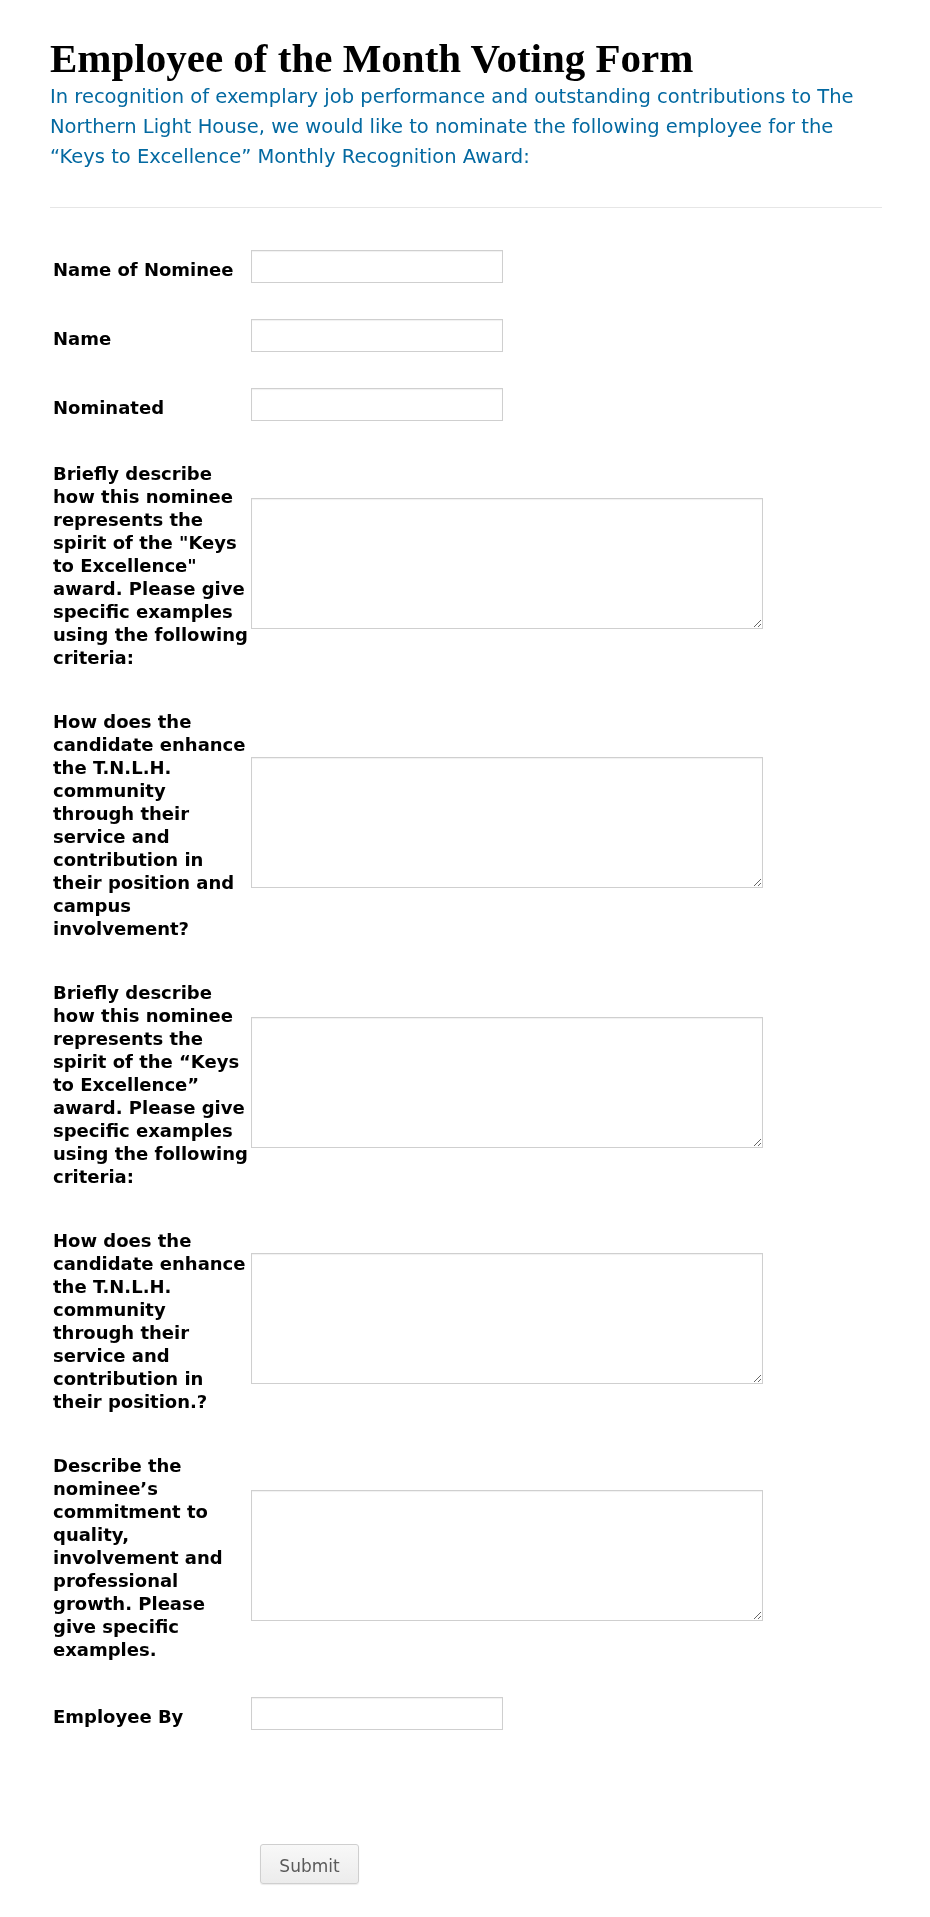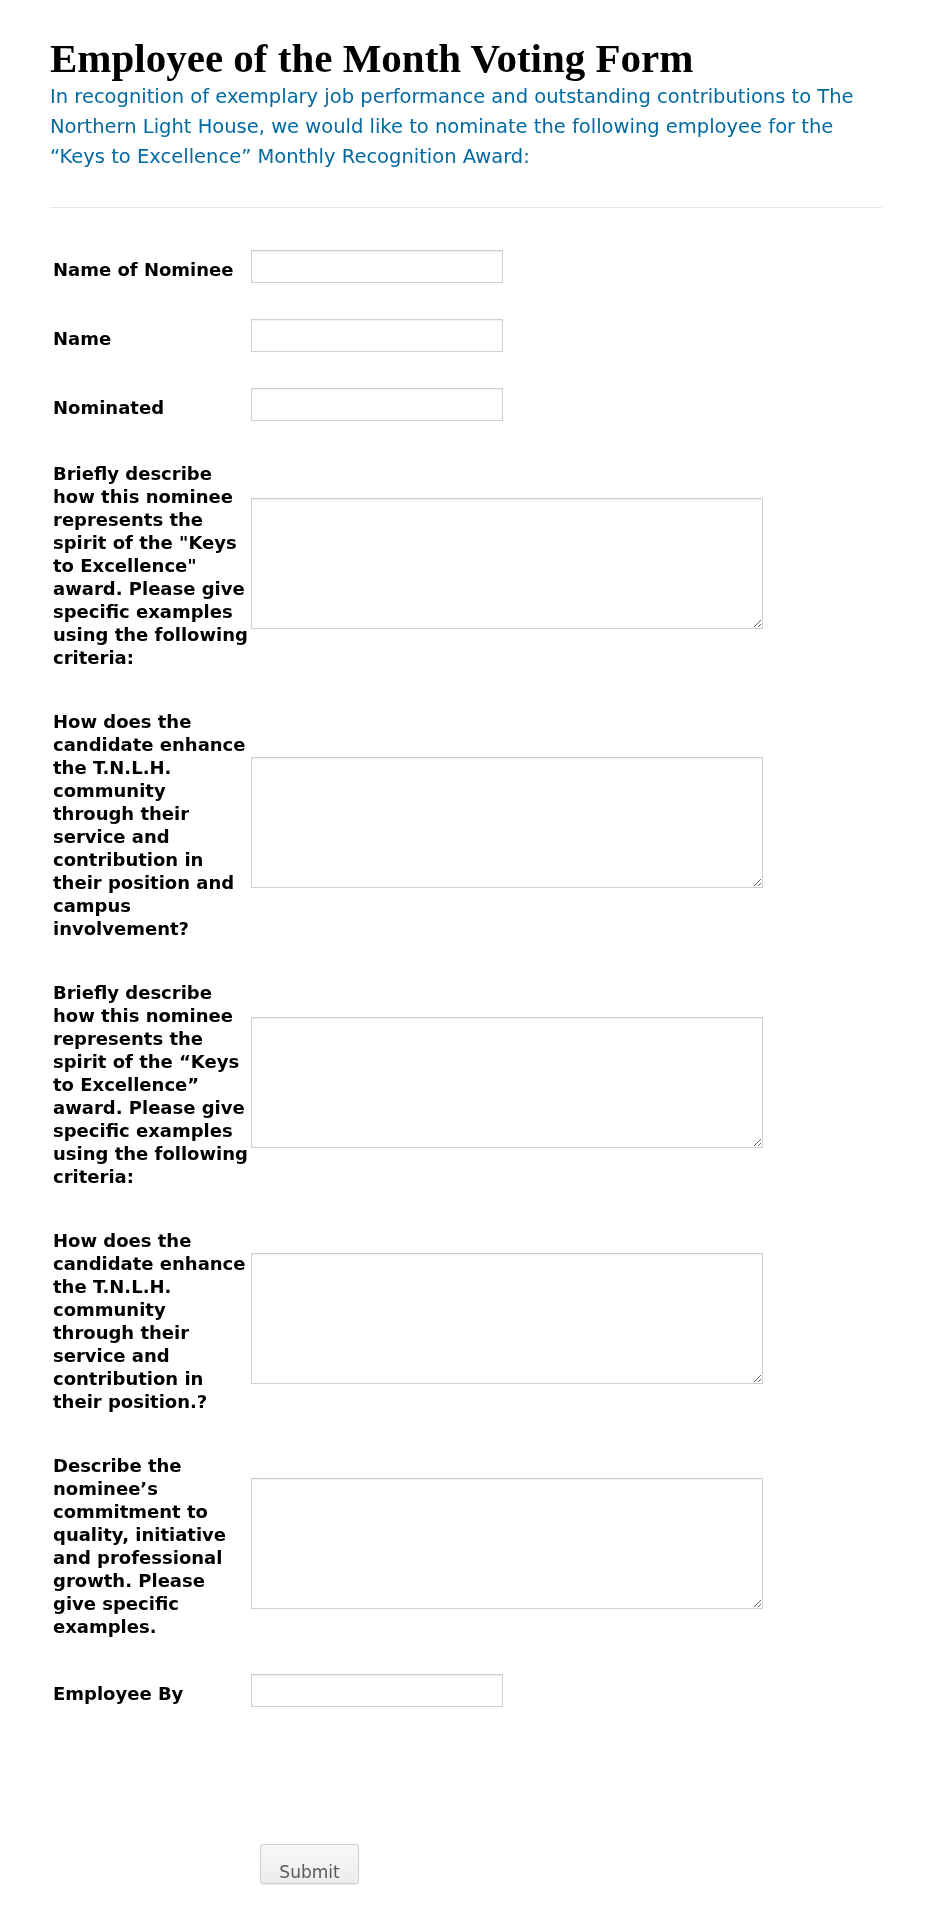--- a/index.html
+++ b/index.html
@@ -107,21 +107,21 @@
       height: 40px;
       box-sizing: border-box;
       border: 1px solid #cfcfcf;
       border-radius: 3px;
       background: linear-gradient(#f8f8f8, #ececec);
       box-shadow: 0 1px 1px rgba(0,0,0,0.08);
       color: #5a5a5a;
       font-family: "DejaVu Sans", sans-serif;
       font-size: 17px;
       cursor: pointer;
-      padding: 17px;
+      padding: 11px;
     }
   </style>
 </head>
 <body>
 
 <div class="page">
   <h1 class="form-title">Employee of the Month Voting Form</h1>
   <p class="form-intro">In recognition of exemplary job performance and outstanding contributions to The Northern Light House, we would like to nominate the following employee for the “Keys to Excellence” Monthly Recognition Award:</p>
   <hr class="divider">
 
@@ -148,21 +148,21 @@
     </li>
     <li class="form-row">
       <label class="row-label">Briefly describe how this nominee represents the spirit of the “Keys to Excellence” award. Please give specific examples using the following criteria:</label>
       <textarea class="field-area" style=""></textarea>
     </li>
     <li class="form-row">
       <label class="row-label">How does the candidate enhance the T.N.L.H. community through their service and contribution in their position.?</label>
       <textarea class="field-area" style=""></textarea>
     </li>
     <li class="form-row">
-      <label class="row-label">Describe the nominee’s commitment to quality, initiative and professional growth. Please give specific examples.</label>
+      <label class="row-label">Describe the nominee’s commitment to quality, involvement and professional growth. Please give specific examples.</label>
       <textarea class="field-area" style=""></textarea>
     </li>
     <li class="form-row short-row">
       <label class="row-label">Employee By</label>
       <input class="field-text" type="text" value="" style="">
     </li>
   </ul>
 </div>
 
 <div class="submit-row">

